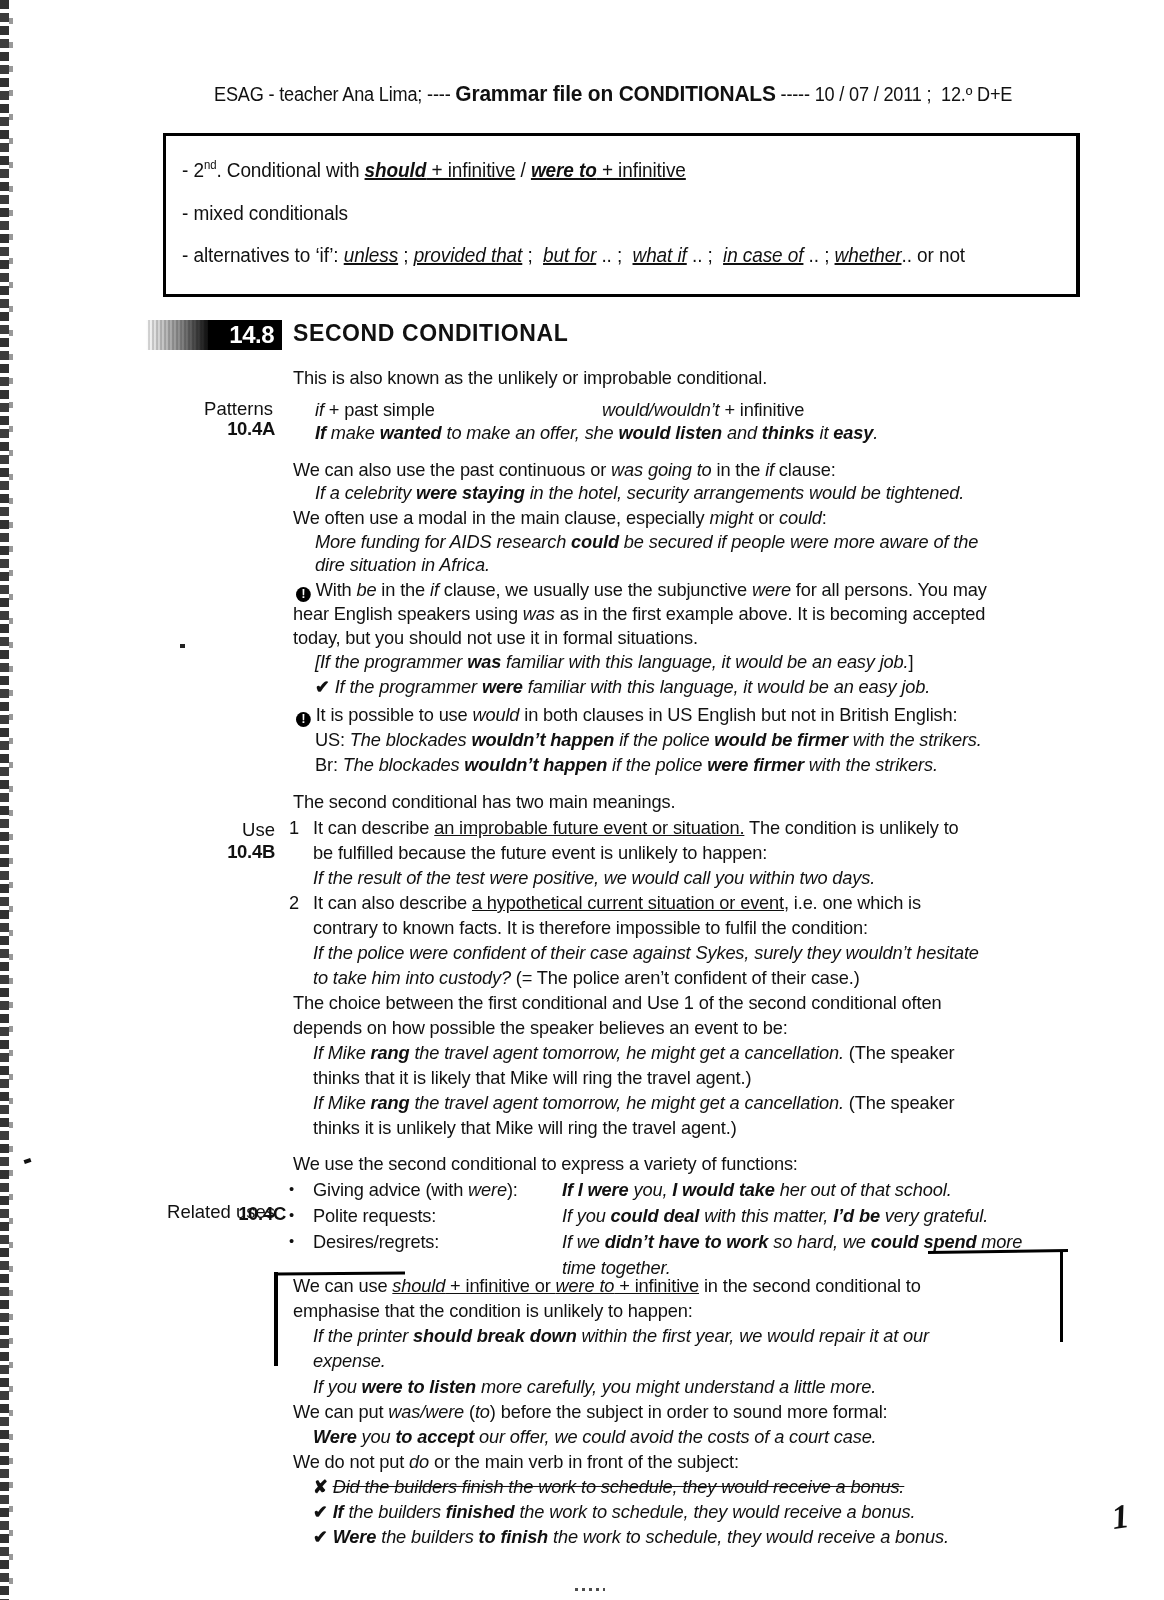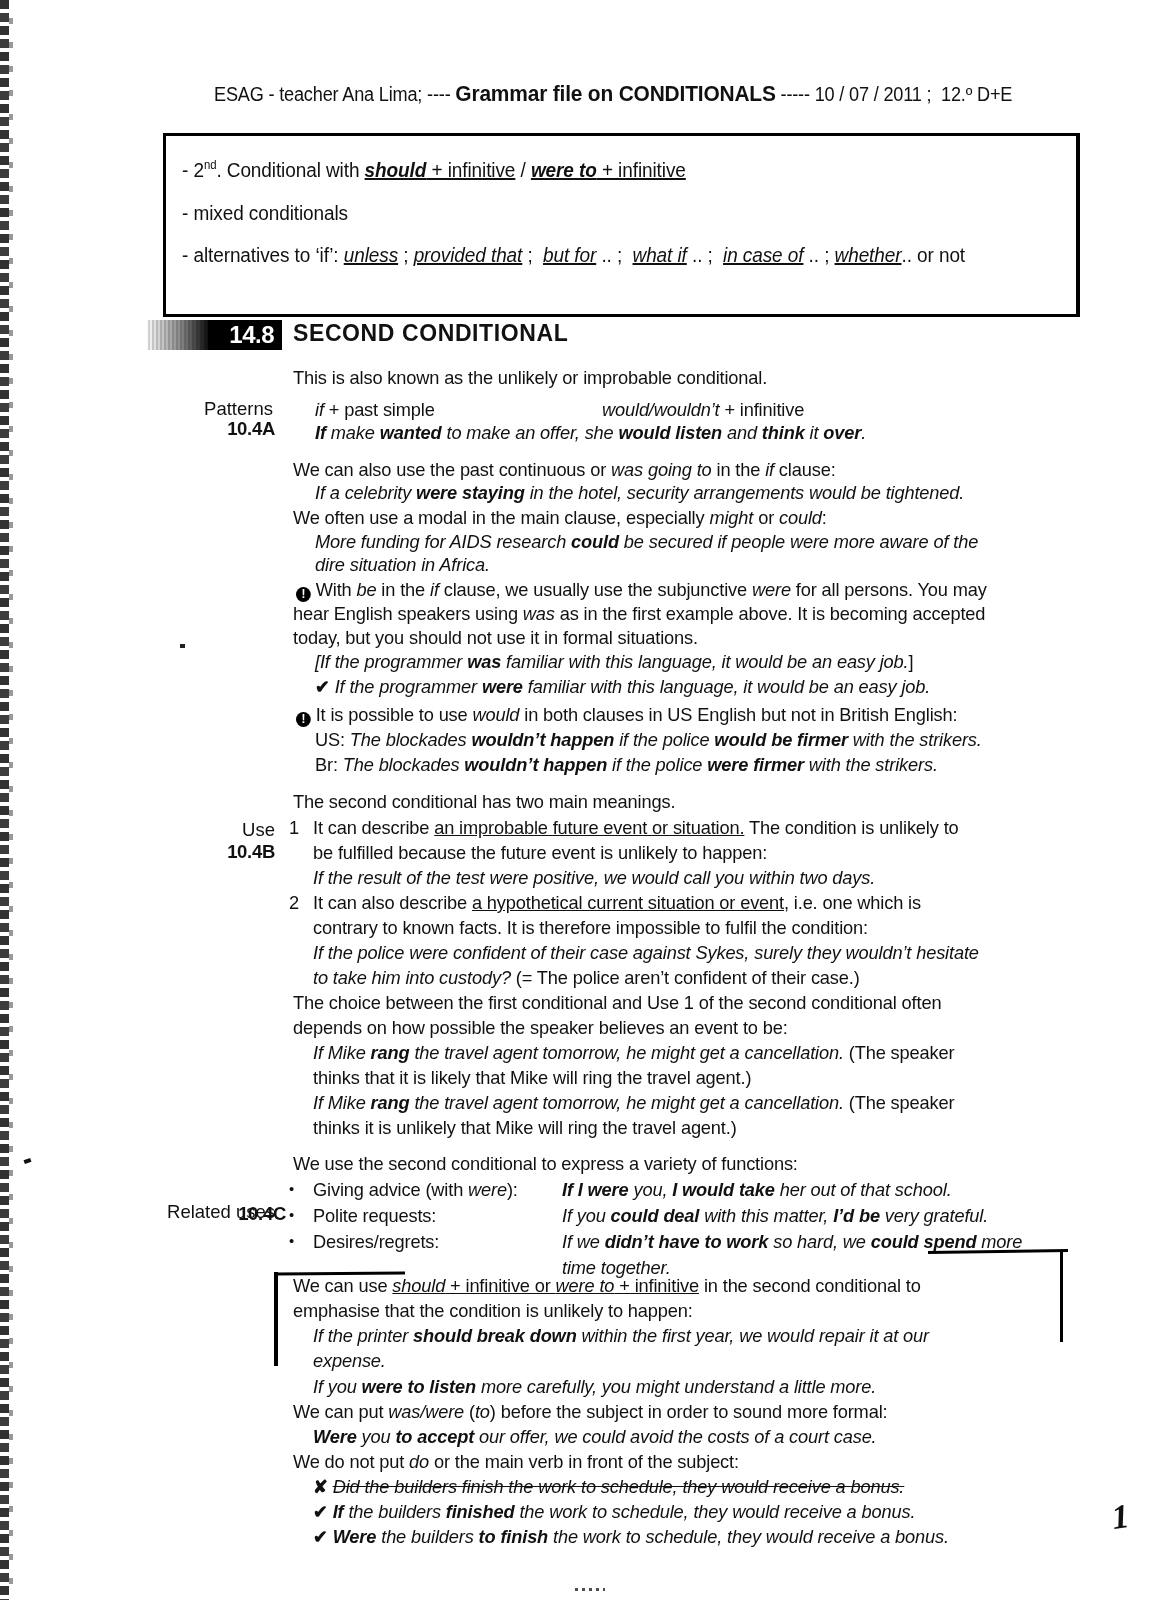--- a/index.html
+++ b/index.html
@@ -63,21 +63,21 @@
     font-size: 22.5px;
     font-weight: bold;
   }
 
   
   .topbox {
     position: absolute;
     left: 163px;
     top: 133px;
     width: 917px;
-    height: 184px;
+    height: 164px;
     border: 3px solid #000;
     border-right-width: 4px;
     box-sizing: border-box;
     padding-left: 9px;
   }
   .topbox .ln {
     position: absolute;
     left: 16px;
     font-size: 20px;
     white-space: nowrap;
@@ -266,21 +266,21 @@
 
   <div class="bodyline" style="left:293px; top:369px;">This is also known as the unlikely or improbable conditional.</div>
 
   <div class="bodyline" style="left:315px; top:401px;">
     <span class="it">if</span> + past simple
   </div>
   <div class="bodyline" style="left:602px; top:401px;">
     <span class="it">would/wouldn’t</span> + infinitive
   </div>
   <div class="bodyline" style="left:315px; top:424px;">
-    <span class="bit">If</span> <span class="it">make</span> <span class="bit">wanted</span> <span class="it">to make an offer, she</span> <span class="bit">would listen</span> <span class="it">and</span> <span class="bit">think</span> <span class="it">it</span> <span class="bit">over</span><span class="it">.</span>
+    <span class="bit">If</span> <span class="it">make</span> <span class="bit">wanted</span> <span class="it">to make an offer, she</span> <span class="bit">would listen</span> <span class="it">and</span> <span class="bit">thinks</span> <span class="it">it</span> <span class="bit">easy</span><span class="it">.</span>
   </div>
 
   <div class="bodyline" style="left:293px; top:461px;">
     We can also use the past continuous or <span class="it">was going to</span> in the <span class="it">if</span> clause:
   </div>
   <div class="bodyline" style="left:315px; top:484px;">
     <span class="it">If a celebrity</span> <span class="bit">were staying</span> <span class="it">in the hotel, security arrangements would be tightened.</span>
   </div>
   <div class="bodyline" style="left:293px; top:509px;">
     We often use a modal in the main clause, especially <span class="it">might</span> or <span class="it">could</span>:

